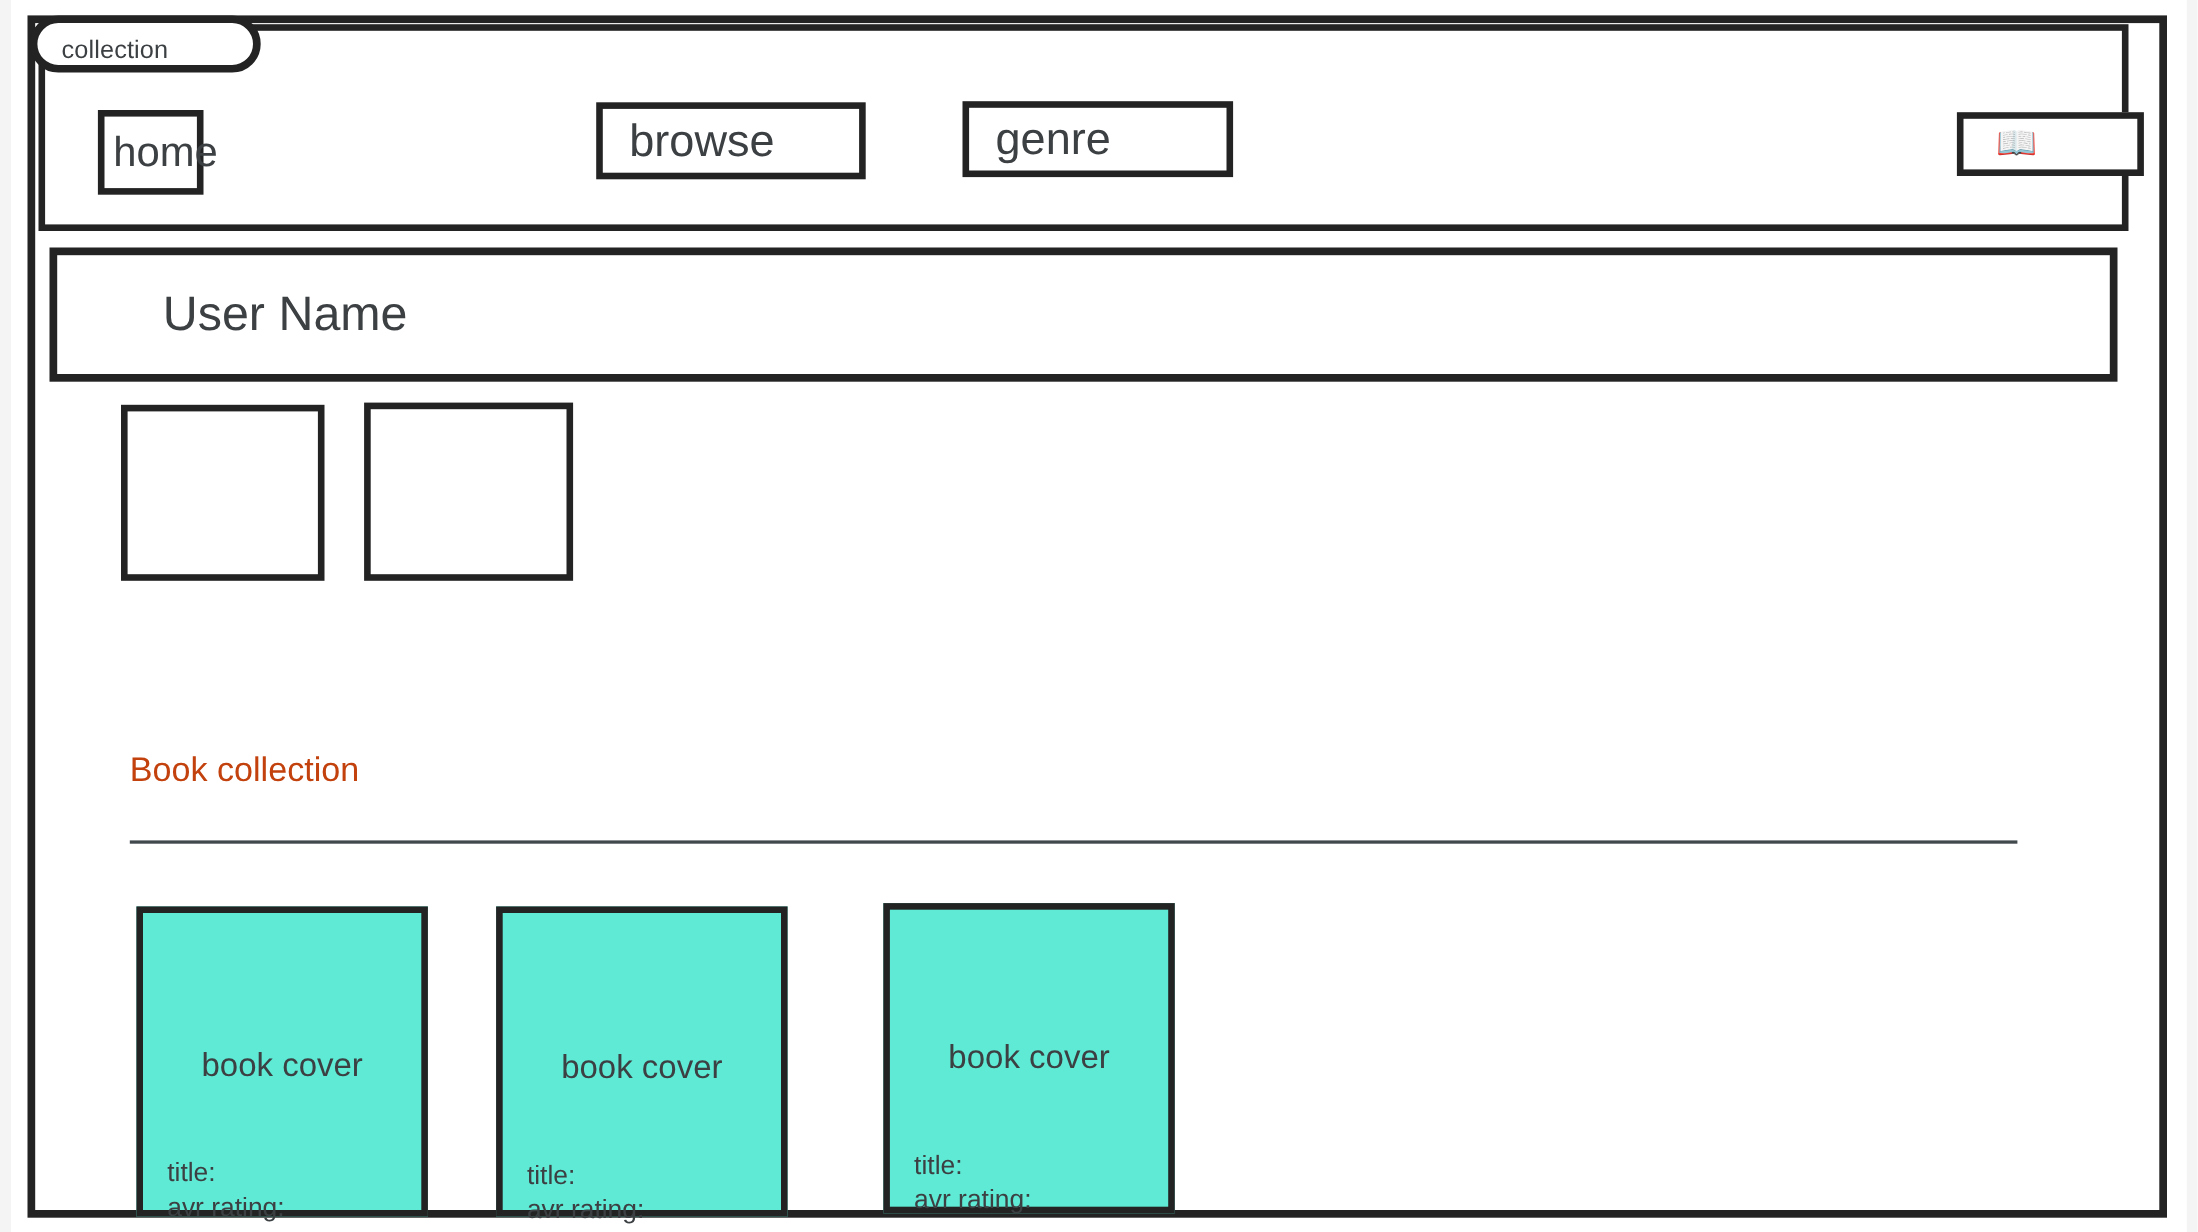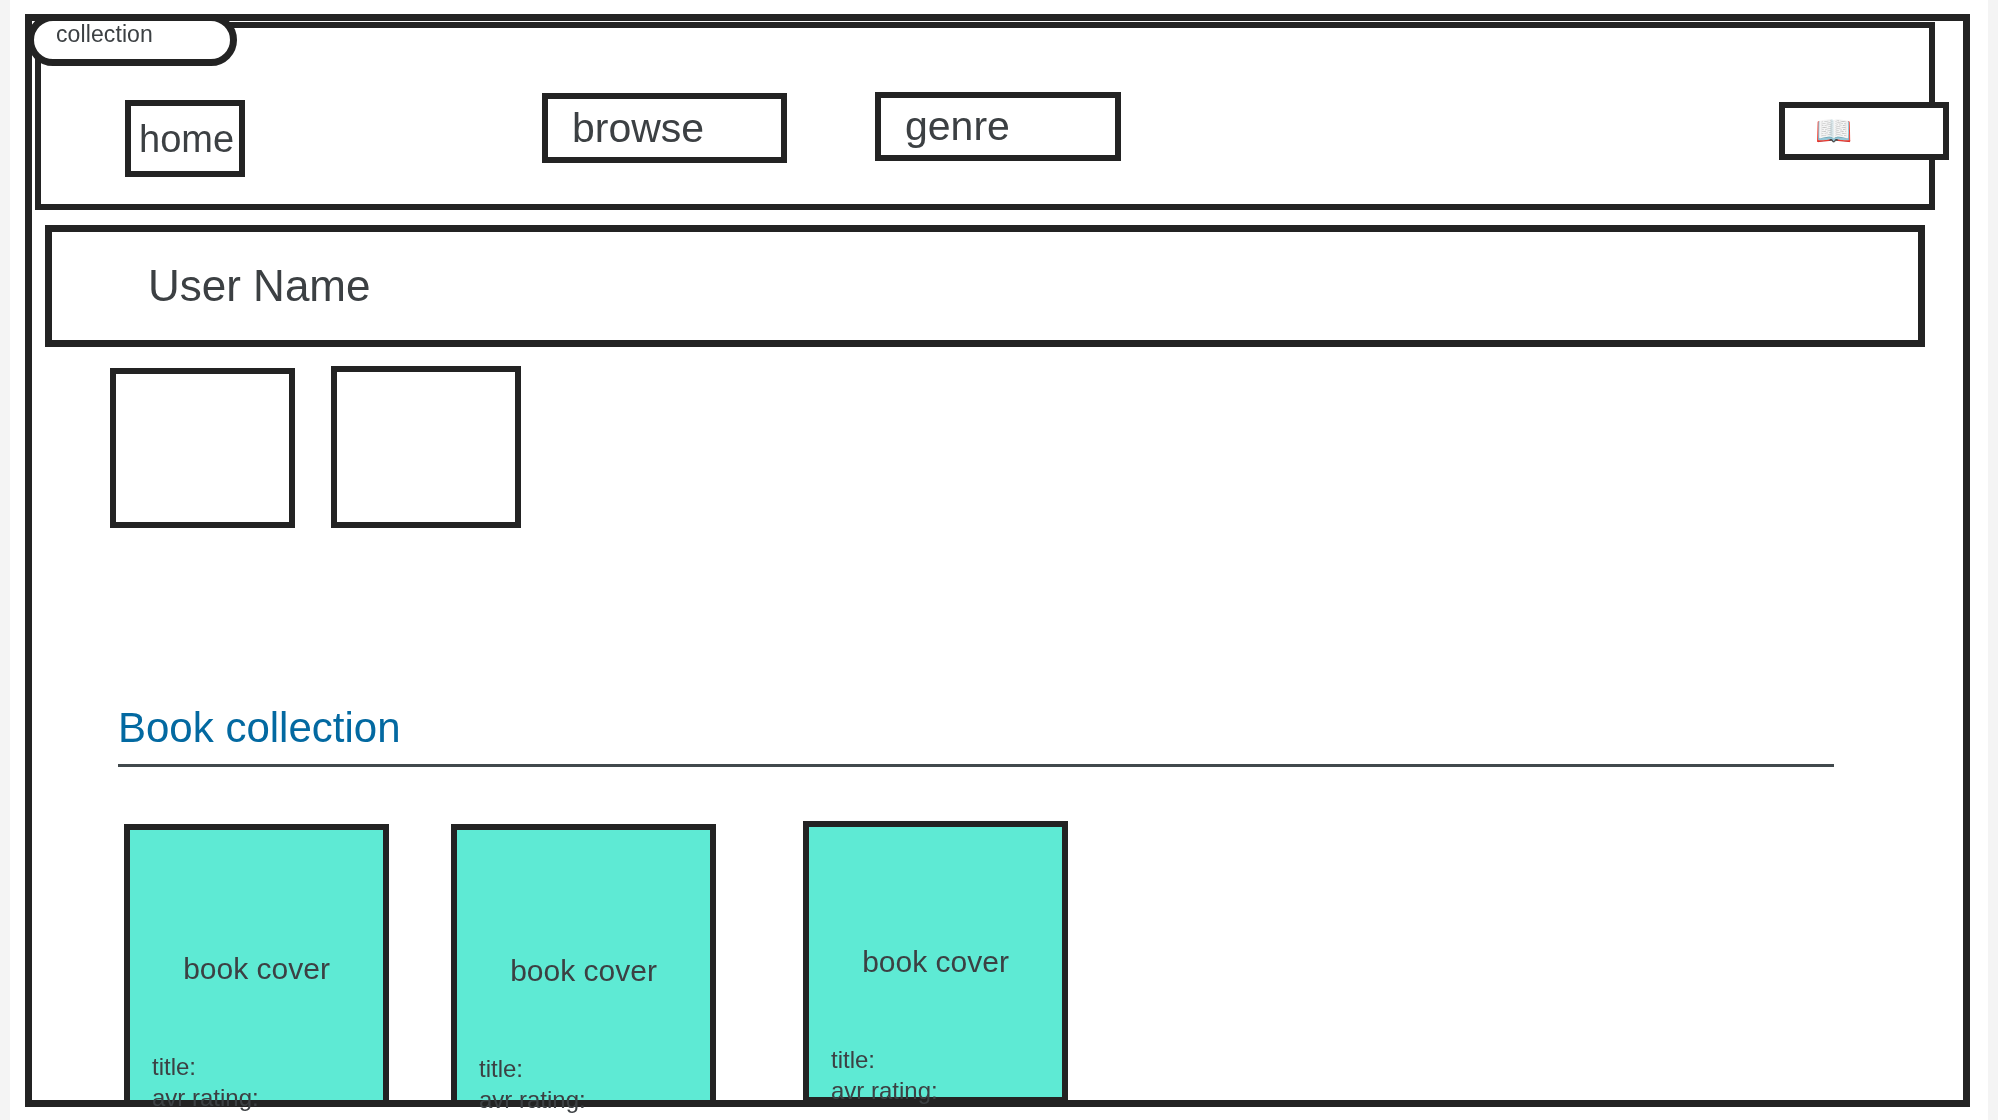--- a/index.html
+++ b/index.html
@@ -50,21 +50,21 @@
     position: absolute;
     left: 27px;
     top: 14px;
     width: 210px;
     height: 52px;
     border: 7px solid #232323;
     border-radius: 30px;
     background: #ffffff;
     box-sizing: border-box;
     display: flex;
-    align-items: flex-start;
+    align-items: flex-end;
     padding-left: 22px;
     z-index: 6;
   }
   #collection-tab .tab-label {
     font-size: 23px;
     color: #3c4043;
     letter-spacing: .1px;
   }
 
   
@@ -91,24 +91,23 @@
   }
   .nav-btn .nav-label {
     font-size: 40px;
     color: #3c4043;
     line-height: 1;
   }
 
   #nav-home {
     left: 48px;
     top: 72px;
-    width: 120px;
+    width: 96px;
     height: 77px;
     padding-left: 8px;
-    margin-left: 36px;
   }
   #nav-home .nav-label { font-size: 38px; }
 
   #nav-browse {
     left: 501px;
     top: 65px;
     width: 245px;
     height: 70px;
     padding-left: 24px;
   }
@@ -173,23 +172,23 @@
     left: 331px;
     top: 366px;
     width: 190px;
     height: 162px;
   }
 
   
   #section-heading {
     position: absolute;
     left: 118px;
-    top: 704px;
-    font-size: 42px;
-    color: #0369a1;
+    top: 682px;
+    font-size: 31px;
+    color: #c2410c;
     white-space: nowrap;
   }
 
   #section-divider {
     position: absolute;
     left: 118px;
     top: 764px;
     width: 1716px;
     height: 3px;
     background: #41494d;

